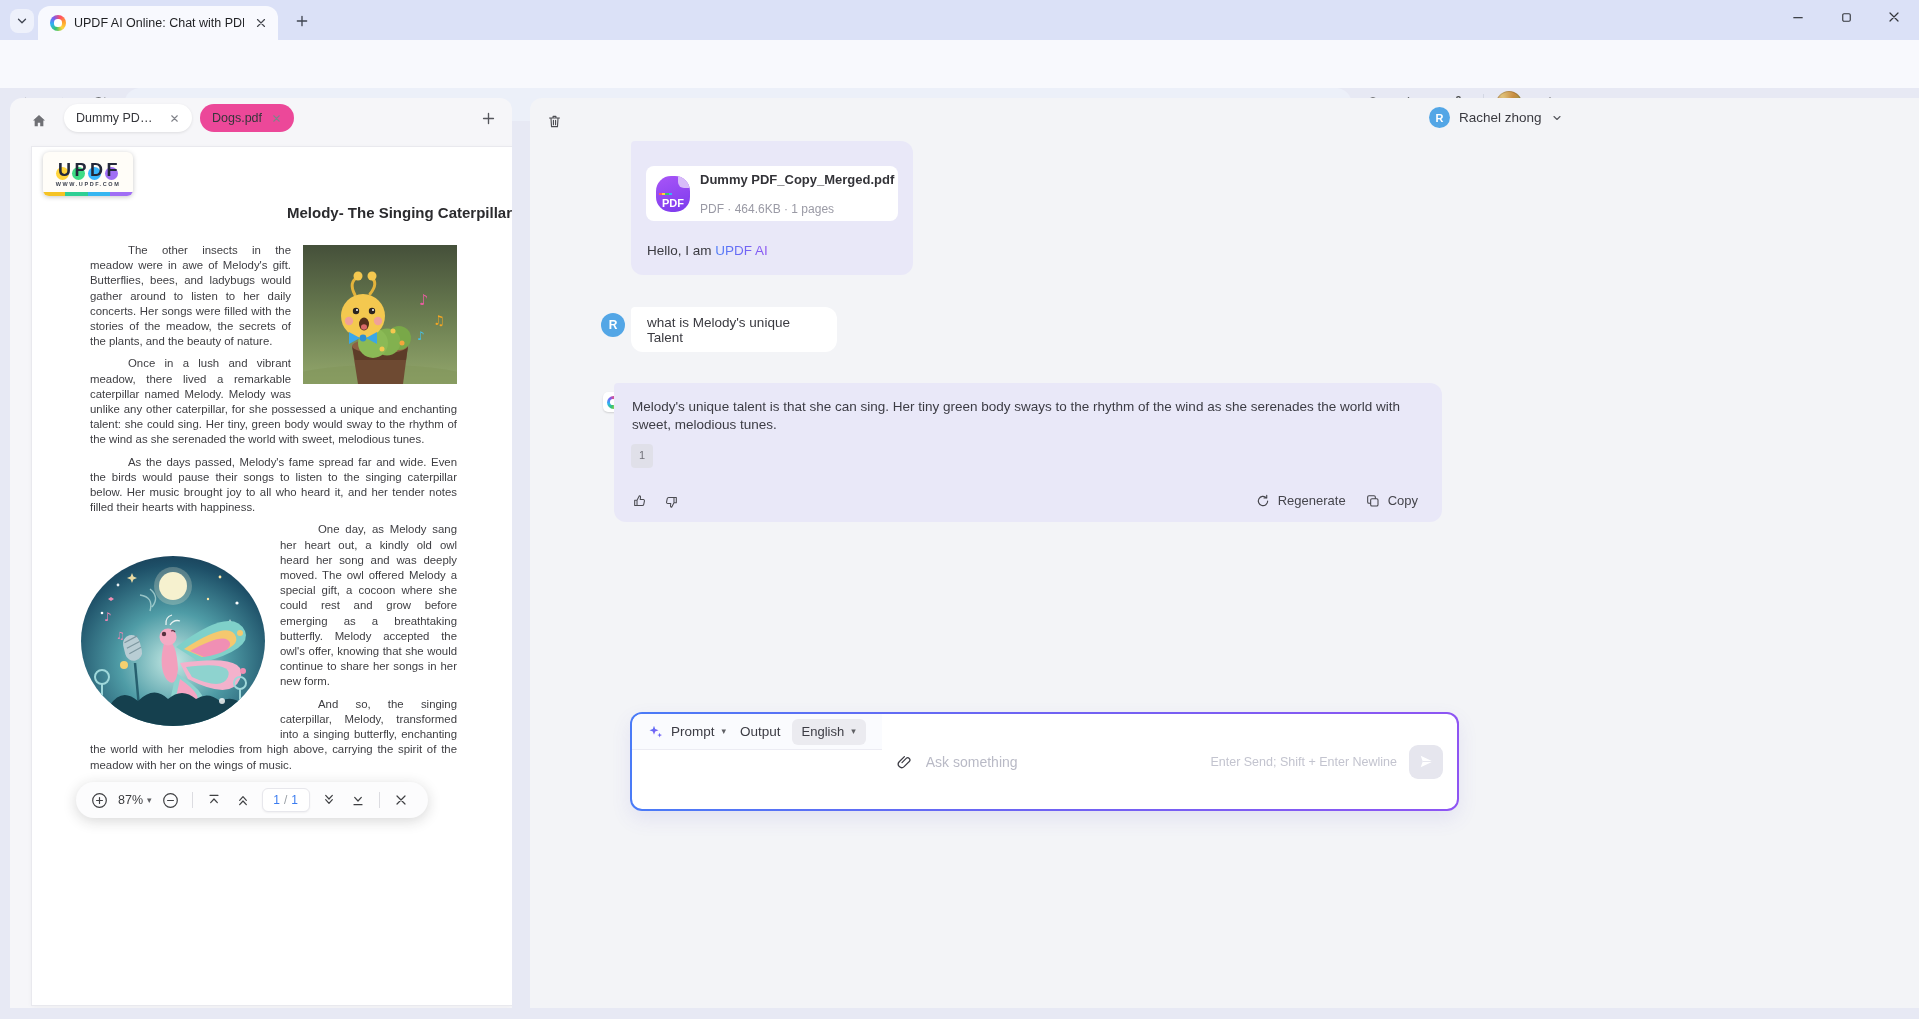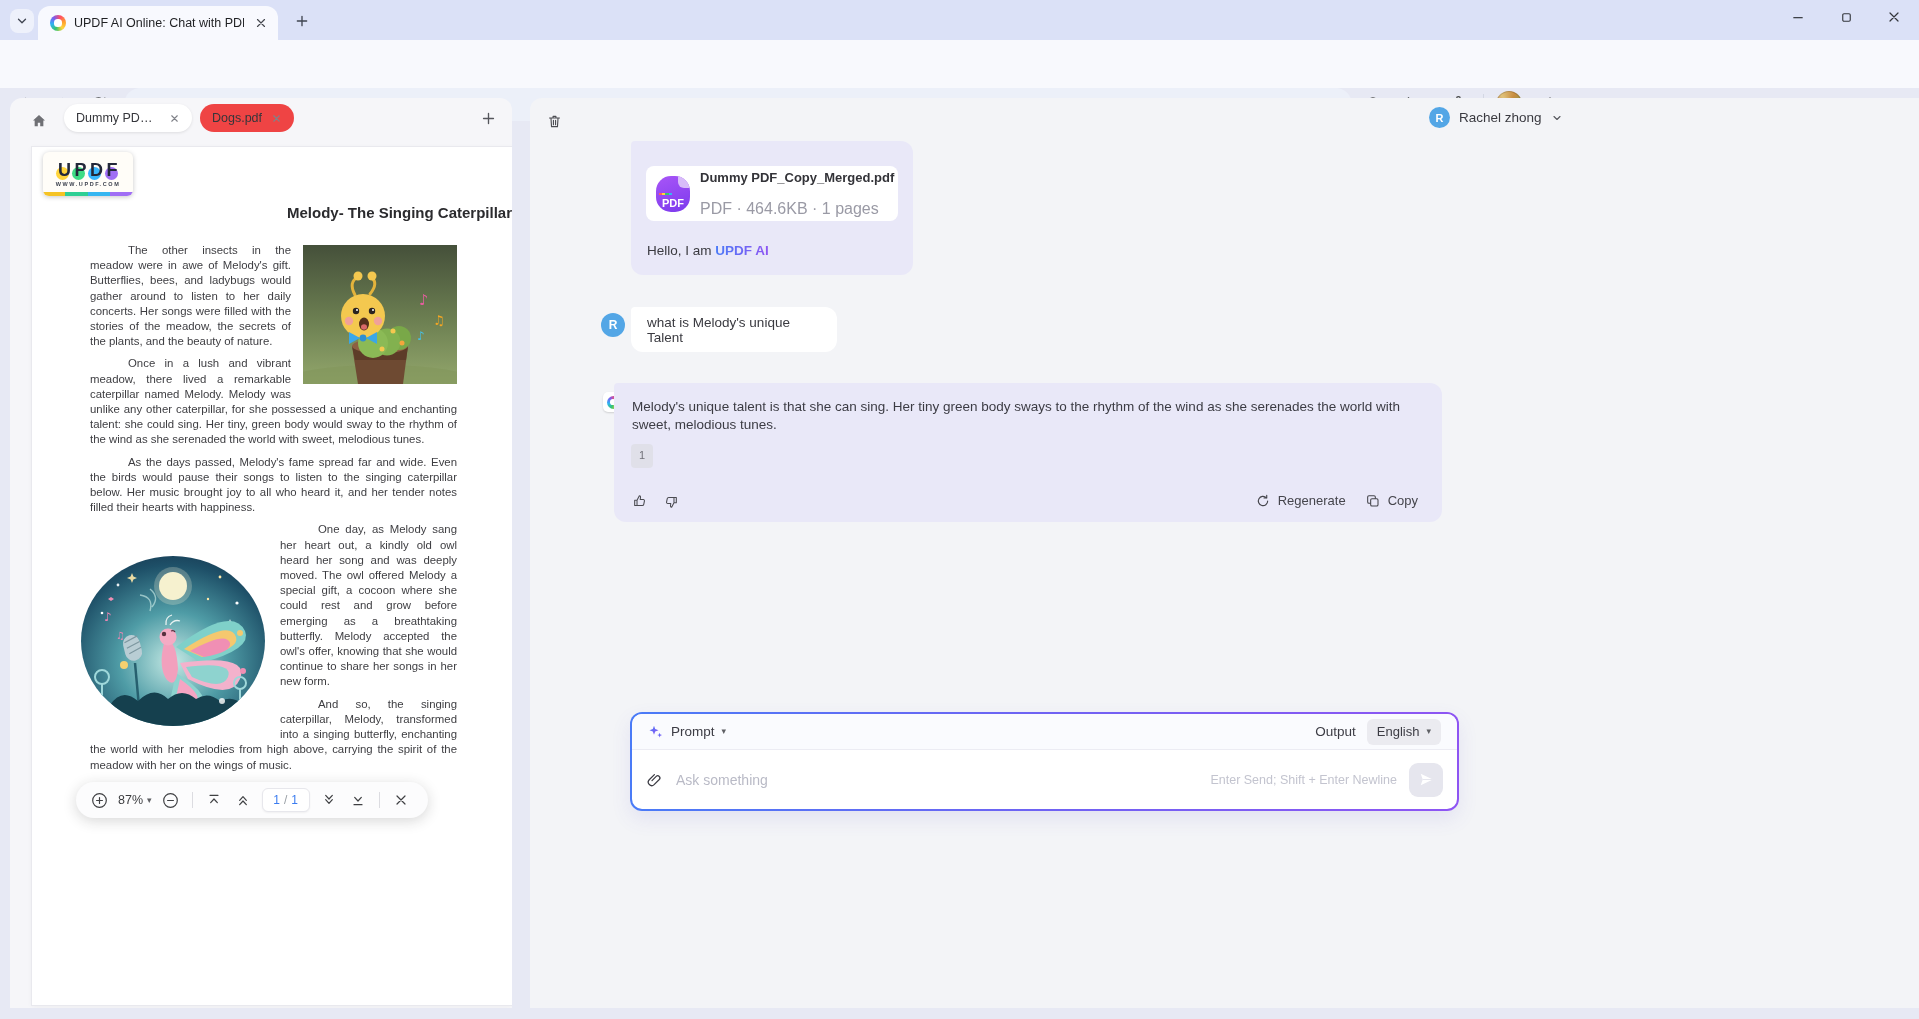--- a/index.html
+++ b/index.html
@@ -23,21 +23,21 @@
   .browser-avatar{position:absolute;left:1496px;top:51px;width:26px;height:26px;border-radius:50%;background:conic-gradient(from 30deg,#c98d3f,#7e9a4b,#3f6b3a,#b96a44,#e0c27a,#c98d3f);box-shadow:inset 0 0 0 1px rgba(0,0,0,.15)}
 
   .clover{border-radius:50%;background:conic-gradient(from 20deg,#ff4d67,#ff9f2e,#ffd43b,#35c46f,#2fb3f4,#7a5cf0,#ff4d67);position:relative}
   .clover::after{content:"";position:absolute;inset:28%;background:#fff;border-radius:50%}
 
   
   .pdf-panel{position:absolute;left:10px;top:98px;width:502px;height:910px;background:#f6f6f9;border-radius:12px 12px 0 0;overflow:hidden}
   .home-btn{position:absolute;left:18px;top:12px;width:22px;height:22px;display:flex;align-items:center;justify-content:center}
   .doc-pill{position:absolute;top:6px;height:28px;border-radius:15px;display:flex;align-items:center;gap:9px;padding:0 12px;font-size:12.5px;color:#35363b;white-space:nowrap}
   .doc-pill.active{left:54px;width:128px;background:#fff;box-shadow:0 1px 3px rgba(0,0,0,.10)}
-  .doc-pill.inactive{left:190px;background:#ef4444}
+  .doc-pill.inactive{left:190px;background:#ec4899}
   .doc-pill .lbl{overflow:hidden;text-overflow:ellipsis}
   .add-doc{position:absolute;right:12px;top:8px;width:24px;height:24px;display:flex;align-items:center;justify-content:center}
 
   .pdf-page{position:absolute;left:22px;top:49px;width:480px;height:858px;background:#fff;box-shadow:0 0 0 1px #e9e9ee,0 1px 6px rgba(0,0,0,.05)}
   .updf-card{position:absolute;left:11px;top:5px;width:90px;height:44px;background:#fffdf8;border-radius:6px;box-shadow:0 1px 5px rgba(0,0,0,.22);overflow:hidden;display:flex;flex-direction:column;align-items:center;justify-content:center}
   .updf-letters{display:flex;gap:1px;font-weight:800;font-size:18px;line-height:18px;color:#23283a;letter-spacing:.5px}
   .updf-letters span{position:relative;z-index:1;padding:0 1px}
   .updf-letters span::before{content:"";position:absolute;left:-1px;bottom:-1px;width:13px;height:13px;border-radius:50%;z-index:-1}
   .lg-u::before{background:#ffd43b}.lg-p::before{background:#3ddc84}.lg-d::before{background:#38b6ff}.lg-f::before{background:#a06ef5}
   .updf-sub{font-size:5.5px;letter-spacing:1.6px;color:#3a3f4c;margin-top:2px;font-weight:700}
@@ -67,37 +67,37 @@
 
   .bubble-ai{background:#e9e8f8;border-radius:4px 12px 12px 12px;position:absolute}
   .msg1{left:101px;top:43px;width:282px;height:134px}
   .filecard{position:absolute;left:15px;top:25px;width:252px;height:55px;background:#fff;border-radius:8px;display:flex;align-items:center;gap:10px;padding:0 10px}
   .pdficon{position:relative;width:34px;height:36px;border-radius:15px;background:linear-gradient(160deg,#a855f7,#7c3aed);flex:none;overflow:hidden}
   .pdficon .fold{position:absolute;right:0;top:0;width:12px;height:12px;background:#d8bcf9;border-radius:0 0 0 6px}
   .pdficon .rb{position:absolute;left:3px;top:17px;width:13px;height:2.5px;background:linear-gradient(to right,#ff5d5d 0 25%,#ffd43b 25% 50%,#35c46f 50% 75%,#35b6f1 75% 100%)}
   .pdficon .tag{position:absolute;left:0;right:0;bottom:3px;text-align:center;color:#fff;font-weight:700;font-size:11px}
   .filemeta{min-width:0}
   .file-name{font-size:13px;font-weight:700;color:#333338;white-space:nowrap}
-  .file-sub{font-size:16px;color:#9a9aa5;margin-top:15px}
+  .file-sub{font-size:12px;color:#9a9aa5;margin-top:15px}
   .greeting{position:absolute;left:16px;top:102px;font-size:13.5px;color:#3a3a40}
-  .brand{font-weight:700;background:linear-gradient(90deg,#4a7bf7,#8e55f3);-webkit-background-clip:text;background-clip:text;color:transparent}
+  .brand{font-weight:400;background:linear-gradient(90deg,#4a7bf7,#8e55f3);-webkit-background-clip:text;background-clip:text;color:transparent}
 
   .msg-user-avatar{position:absolute;left:71px;top:215px;width:24px;height:24px;font-size:12px}
   .bubble-user{position:absolute;left:101px;top:209px;width:206px;height:45px;background:#fff;border-radius:4px 12px 12px 12px;display:flex;align-items:center;padding:0 16px;font-size:13.5px;color:#3a3a40}
 
   .msg-ai-avatar{position:absolute;left:73px;top:294px;width:20px;height:20px;background:#fff;border-radius:5px;box-shadow:0 1px 2px rgba(0,0,0,.15);display:flex;align-items:center;justify-content:center}
   .msg2{left:84px;top:285px;width:828px;height:139px;padding:15px 18px;font-size:13.5px;line-height:17.5px;color:#3c3c44}
   .cite-chip{position:absolute;left:17px;top:61px;width:22px;height:24px;background:#e0e0e9;border-radius:4px;display:flex;align-items:center;justify-content:center;font-size:11px;color:#71717a}
   .msg-actions-left{position:absolute;left:16px;bottom:12px;display:flex;gap:14px}
   .msg-actions-right{position:absolute;right:24px;bottom:12px;display:flex;gap:18px}
   .act{display:flex;align-items:center;gap:6px;font-size:13px;color:#45454c}
   .iconbtn{width:18px;height:18px;display:flex;align-items:center;justify-content:center}
 
   .prompt-outer{position:absolute;left:100px;top:614px;width:829px;height:99px;border-radius:12px;padding:2px;background:linear-gradient(90deg,#4a7bf7,#6f62f3,#8e55f3);box-shadow:0 8px 20px rgba(90,80,200,.10)}
-  .prompt-inner{width:100%;height:100%;background:#fff;border-radius:10px;display:flex;flex-direction:column;overflow:hidden}
+  .prompt-inner{width:100%;height:100%;background:#fff;border-radius:10px;display:flex;flex-direction:row;overflow:hidden}
   .prompt-head{height:36px;background:#fafbfe;border-bottom:1px solid #ececf3;display:flex;align-items:center;gap:7px;padding:0 16px}
   .prompt-label{font-size:13.5px;color:#3c3c44}
   .spacer{flex:1}
   .output-label{font-size:13.5px;color:#3c3c44;margin-right:4px}
   .lang-pill{height:26px;background:#ebebf0;border-radius:6px;display:flex;align-items:center;gap:7px;padding:0 10px;font-size:13px;color:#3c3c44}
   .prompt-input-row{flex:1;display:flex;align-items:center;gap:12px;padding:0 14px}
   .ask-input{flex:1;border:none;outline:none;background:transparent;font-size:14px;font-family:"Liberation Sans",sans-serif;color:#3c3c44}
   .ask-input::placeholder{color:#b9bac6}
   .input-hint{font-size:12.5px;color:#c3c4cf;white-space:nowrap}
   .send-btn{width:34px;height:34px;border-radius:9px;background:#e6e6ee;display:flex;align-items:center;justify-content:center;flex:none}

